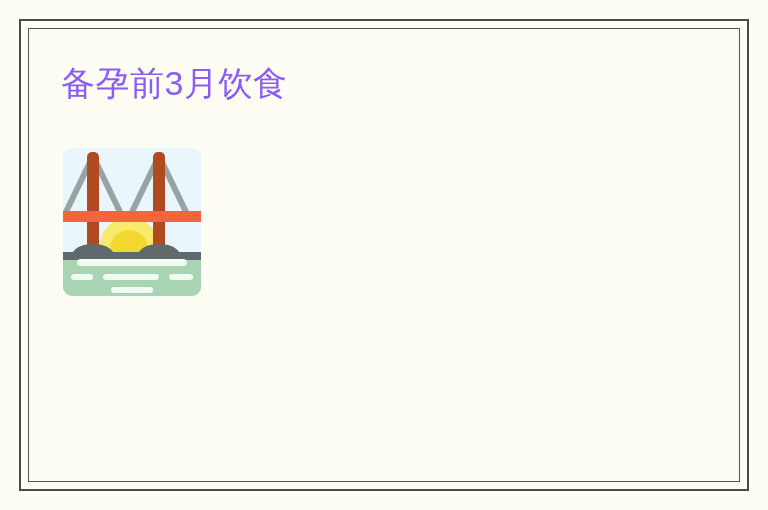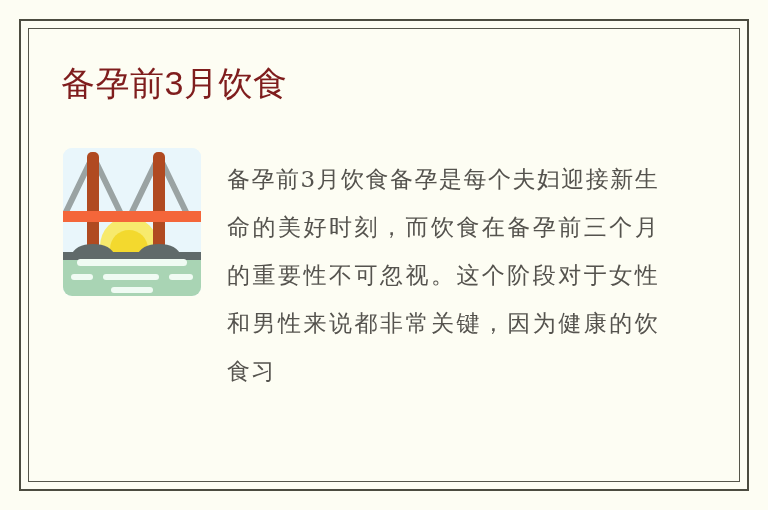--- a/index.html
+++ b/index.html
@@ -47,21 +47,21 @@
 
   
   .article-title {
     position: absolute;
     left: 61px;
     top: 61px;
     width: 600px;
     font-size: 34px;
     line-height: 44px;
     font-weight: 400;
-    color: #7f1d1d;
+    color: #8b5cf6;
     letter-spacing: 0.5px;
     white-space: nowrap;
   }
 
   
   .content-row {
     position: absolute;
     left: 61px;
     top: 147px;
     width: 600px;
@@ -141,17 +141,16 @@
         <g fill="#f0fbf3">
           <rect x="14" y="111" width="110" height="7" rx="3.5"></rect>
           <rect x="8" y="126" width="22" height="6" rx="3"></rect>
           <rect x="40" y="126" width="56" height="6" rx="3"></rect>
           <rect x="106" y="126" width="24" height="6" rx="3"></rect>
           <rect x="48" y="139" width="42" height="6" rx="3"></rect>
         </g>
       </svg>
     </div>
 
-    <div class="article-body">备孕前3月饮食备孕是每个夫妇迎接新生命的美好时刻，而饮食在备孕前三个月的重要性不可忽视。这个阶段对于女性和男性来说都非常关键，因为健康的饮食习</div>
 
   </div>
 
 </div>
 
 </body></html>

